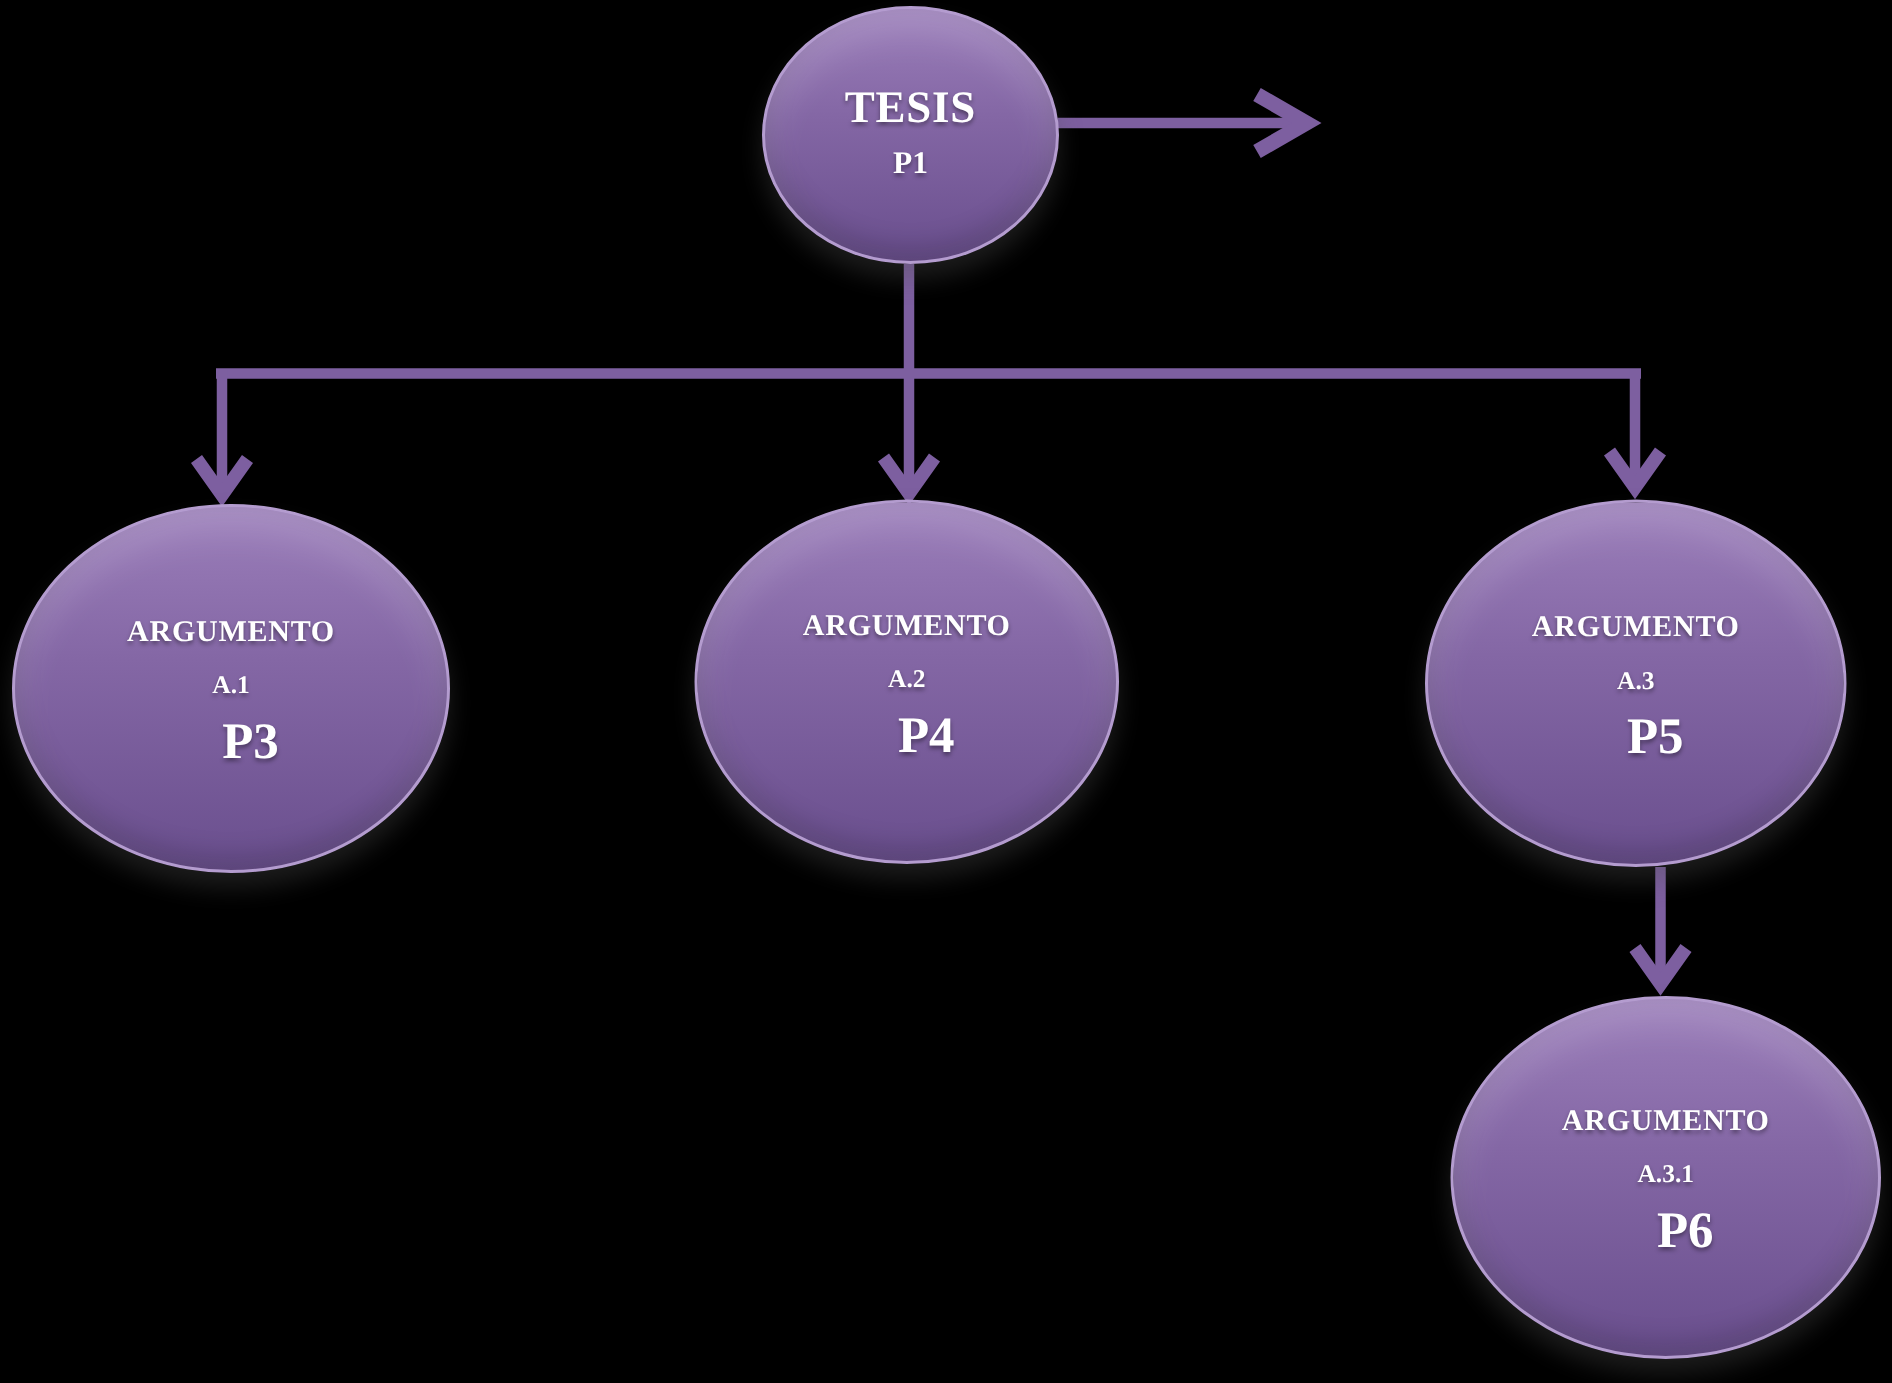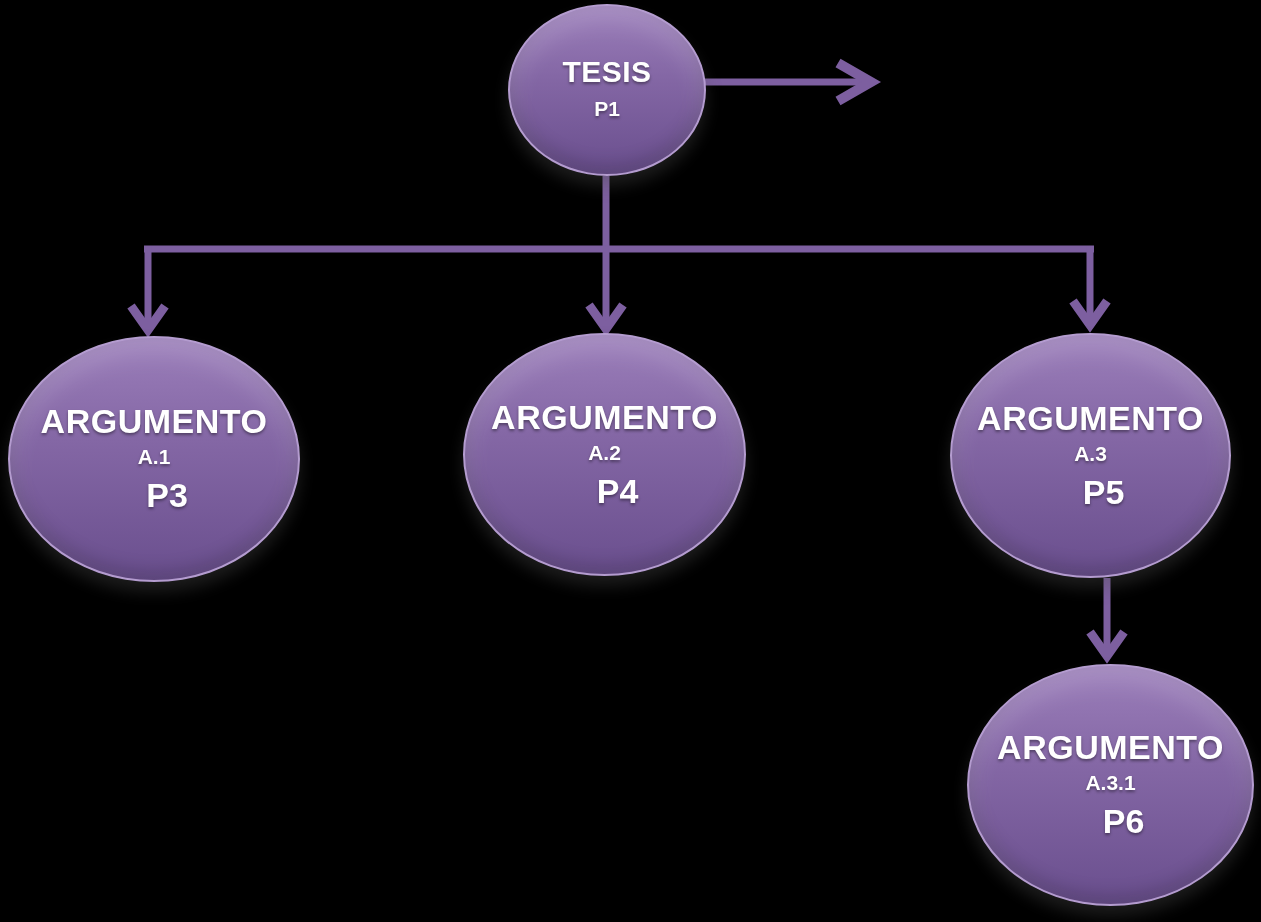--- a/index.html
+++ b/index.html
@@ -12,21 +12,21 @@
     --text: #ffffff;
   }
   * { margin: 0; padding: 0; box-sizing: border-box; }
   html, body { background: var(--background); }
   .canvas {
     position: relative;
     width: 1261px;
     height: 922px;
     background: var(--background);
     overflow: hidden;
-    font-family: Liberation Sans, sans-serif;
+    font-family: Liberation Serif, serif;
   }
   .connector-layer {
     position: absolute;
     left: 0; top: 0;
     width: 1261px; height: 922px;
   }
   .edge { stroke: var(--connector); fill: none; }
   .node {
     position: absolute;
     border-radius: 50%;
@@ -37,22 +37,22 @@
                 0 10px 16px rgba(80,80,80,0.35);
     display: flex;
     flex-direction: column;
     align-items: center;
     justify-content: center;
     color: var(--text);
     font-weight: bold;
     text-align: center;
     text-shadow: 0 2px 3px rgba(0,0,0,0.4);
   }
-  .node .t1 { font-size: 34px; line-height: 36px; letter-spacing: 0.5px; }
-  .node .t2 { font-size: 21px; line-height: 36px; }
+  .node .t1 { font-size: 20px; line-height: 36px; letter-spacing: 0.5px; }
+  .node .t2 { font-size: 17px; line-height: 36px; }
   .node .t3 { font-size: 34px; line-height: 40px; margin-left: 26px; }
   .n-tesis { left: 508px; top: 4px;   width: 198px; height: 172px; }
   .n-tesis .t1 { font-size: 30px; line-height: 37px; letter-spacing: 0.5px; }
   .n-tesis .t2 { font-size: 21px; line-height: 37px; }
   .n-a1   { left: 8px;   top: 336px; width: 292px; height: 246px; }
   .n-a2   { left: 463px; top: 333px; width: 283px; height: 243px; }
   .n-a3   { left: 950px; top: 333px; width: 281px; height: 245px; }
   .n-a31  { left: 967px; top: 664px; width: 287px; height: 242px; }
 </style>
 </head>

